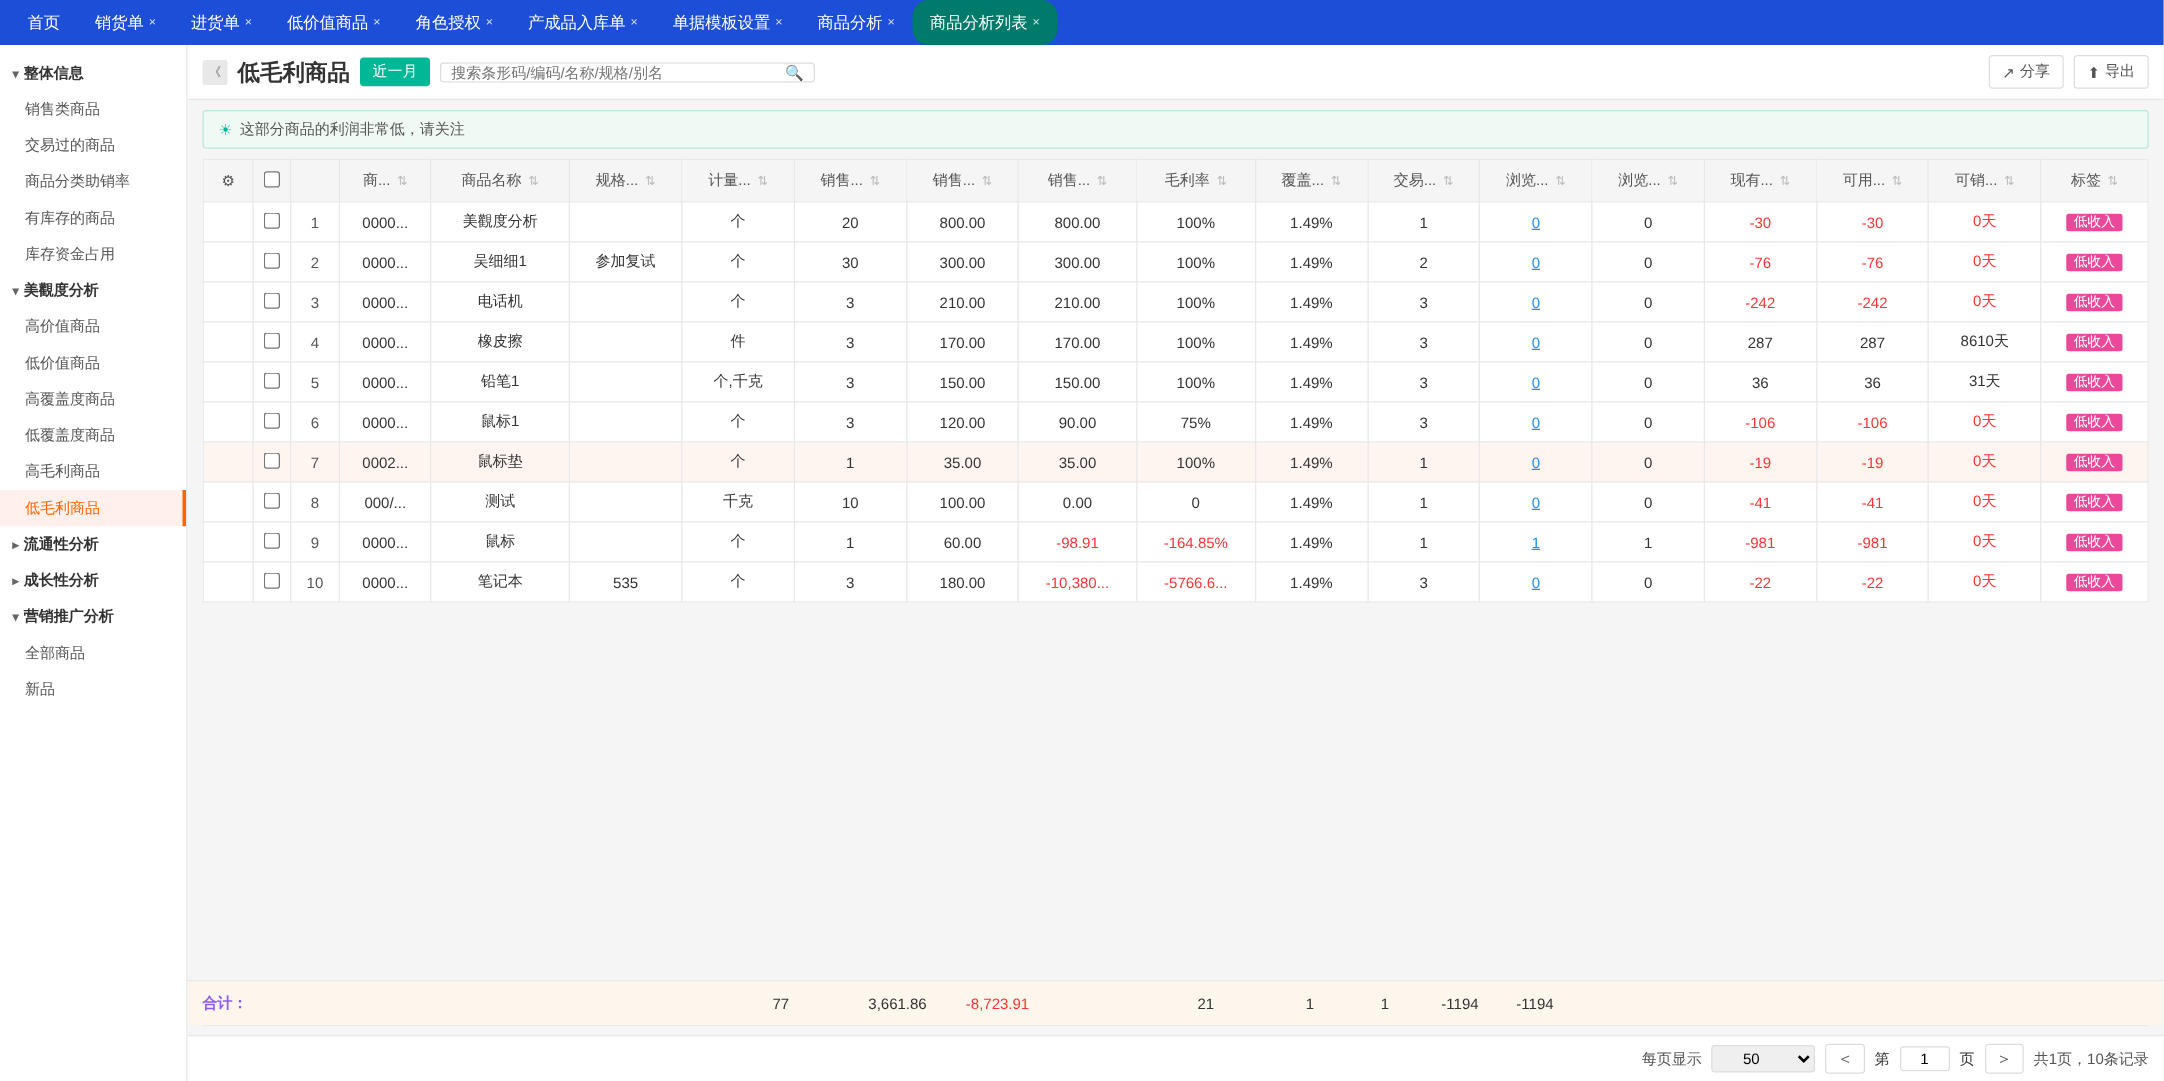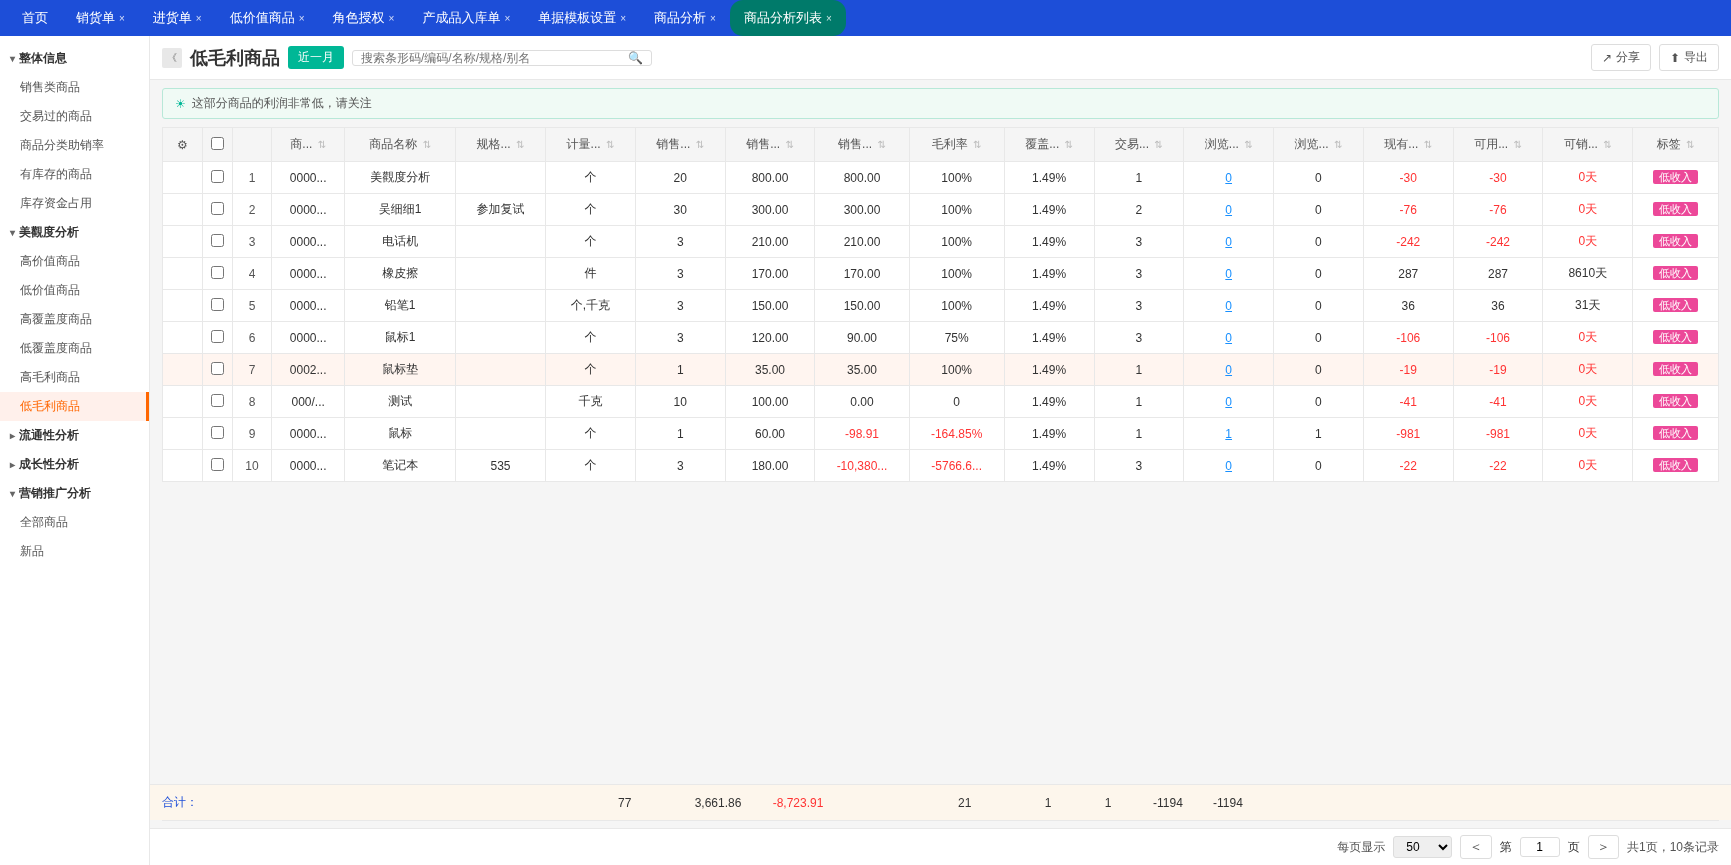--- a/index.html
+++ b/index.html
@@ -51,26 +51,26 @@
 
     .checkbox-cell { width: 30px; }
     .row-num { color: #555; }
     .tag-badge { background: #ff6600; color: #fff; padding: 1px 6px; border-radius: 2px; font-size: 11px; }
     .tag-badge.low-income { background: #ec4899; }
     .red-text { color: #ff3333; }
     .link-text { color: #1890ff; text-decoration: underline; cursor: pointer; }
 
     
     .footer-total { display: flex; align-items: center; padding: 6px 12px; background: #fdf6ec; border-top: 1px solid #e8e8e8; font-size: 12px; min-height: 36px; }
-    .total-label { font-weight: normal; color: #1d4ed8; margin-right: 20px; }
+    .total-label { font-weight: bold; color: #8b5cf6; margin-right: 20px; }
 
     
     .pagination { display: flex; align-items: center; justify-content: flex-end; padding: 6px 12px; background: #fff; border-top: 1px solid #e8e8e8; gap: 8px; font-size: 12px; }
     .pagination-label { color: #555; }
-    .page-size-select { border: 1px solid #ddd; padding: 2px 8px; border-radius: 3px; font-size: 12px; }
+    .page-size-select { border: 1px solid #ddd; padding: 2px 20px; border-radius: 3px; font-size: 12px; }
     .page-btn { border: 1px solid #ddd; background: #fff; padding: 2px 8px; cursor: pointer; border-radius: 3px; color: #555; }
     .page-btn:disabled { color: #ccc; cursor: default; }
     .page-input { border: 1px solid #ddd; width: 40px; text-align: center; padding: 2px 4px; border-radius: 3px; font-size: 12px; }
     .page-info { color: #555; }
 
     
     .bottom-scrollbar { height: 8px; background: #f5f5f5; border-top: 1px solid #e8e8e8; margin: 0 12px; overflow-x: scroll; }
     .bottom-scrollbar-inner { height: 1px; width: 3000px; }
     .collapse-btn { width: 20px; height: 20px; background: #e8e8e8; border-radius: 2px; display: flex; align-items: center; justify-content: center; cursor: pointer; font-size: 10px; color: #666; }
 

